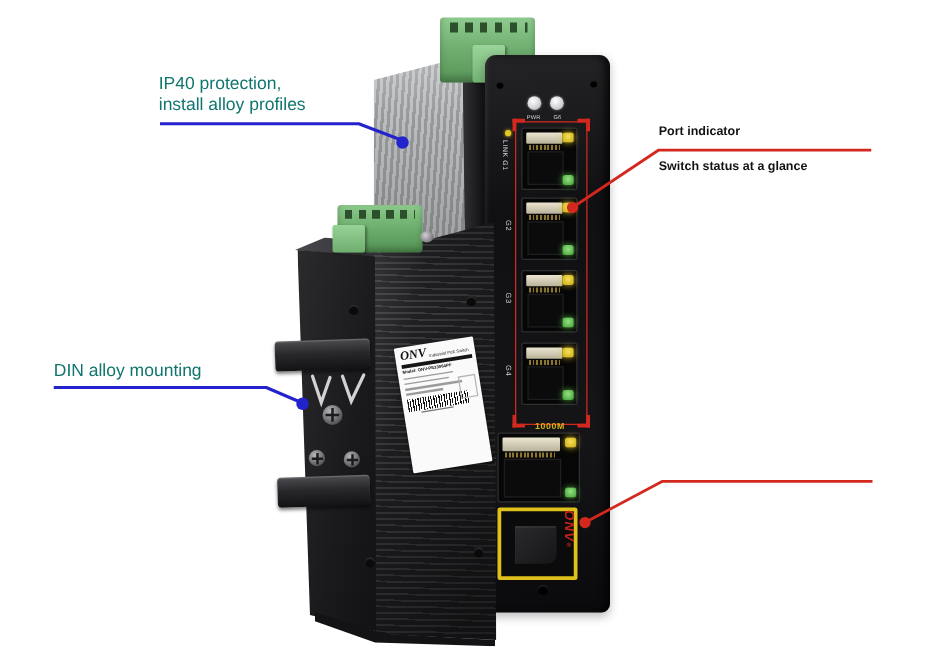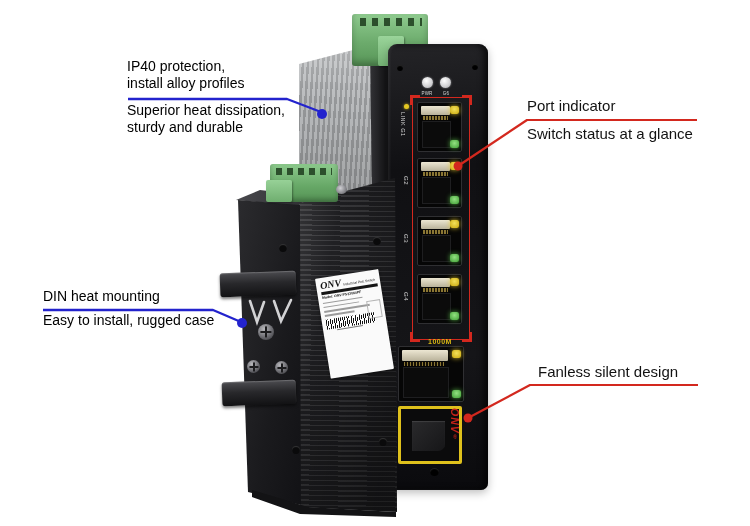--- a/index.html
+++ b/index.html
@@ -101,23 +101,23 @@
   .lbl-bar{height:2.5px;background:#151515;margin:1px 0 1.5px 0;}
   .lbl-model{font-size:3.5px;font-weight:bold;color:#111;white-space:nowrap;}
   .lbl-line{height:1.6px;background:#9b9b9b;margin:2.6px 0;}
   .lbl-box{position:absolute;right:3px;top:30px;width:12px;height:16px;border:1px solid #b5b5b5;}
   .lbl-barcode{margin-top:3px;width:50px;height:10px;
     background:repeating-linear-gradient(90deg,#111 0 1px,#fff 1px 2px,#111 2px 2.7px,#fff 2.7px 4.2px);}
   .lbl-num{height:1.5px;width:26px;background:#777;margin:1px 0 0 10px;}
 
   
   .ann-layer{left:0;top:0;width:750px;height:526px;z-index:8;pointer-events:none;}
-  .callout{position:absolute;color:#000000;}
+  .callout{position:absolute;color:#0f766e;}
   .callout.reg{font-size:14px;line-height:17px;}
-  .callout.bold{font-size:15px;line-height:18px;font-weight:normal;color:#121212;}
+  .callout.bold{font-size:10px;line-height:18px;font-weight:bold;color:#121212;}
   .callout div{white-space:nowrap;}
 </style>
 </head>
 <body>
 
 <div class="scene">
 
   <div class="abs rs-side"></div>
   <div class="abs rs-side-hole" style="left:309px;top:194px;"></div>
   <div class="abs rs-side-hole" style="left:320px;top:200px;"></div>
@@ -253,36 +253,26 @@
     <polyline points="697,120 527,120 458,166" fill="none" stroke="#d3281e" stroke-width="2.2" stroke-linejoin="round"></polyline>
     <circle cx="458" cy="166" r="4.5" fill="#d3281e"></circle>
     <polyline points="698,385 530,385 468,418" fill="none" stroke="#d3281e" stroke-width="2.2" stroke-linejoin="round"></polyline>
     <circle cx="468" cy="418" r="4.5" fill="#d3281e"></circle>
   </svg>
 
   <div class="callout reg" style="left:127px;top:58px;">
     <div>IP40 protection,</div>
     <div>install alloy profiles</div>
   </div>
-  <div class="callout reg" style="left:127px;top:102px;">
-    <div>Superior heat dissipation,</div>
-    <div>sturdy and durable</div>
-  </div>
 
   <div class="callout bold" style="left:527px;top:97px;">
     <div>Port indicator</div>
   </div>
   <div class="callout bold" style="left:527px;top:125px;">
     <div>Switch status at a glance</div>
   </div>
 
   <div class="callout reg" style="left:43px;top:288px;">
-    <div>DIN heat mounting</div>
-  </div>
-  <div class="callout reg" style="left:43px;top:312px;">
-    <div>Easy to install, rugged case</div>
-  </div>
-
-  <div class="callout bold" style="left:538px;top:363px;">
-    <div>Fanless silent design</div>
-  </div>
+    <div>DIN alloy mounting</div>
+  </div>
+
 
 </div>
 
 </body></html>

